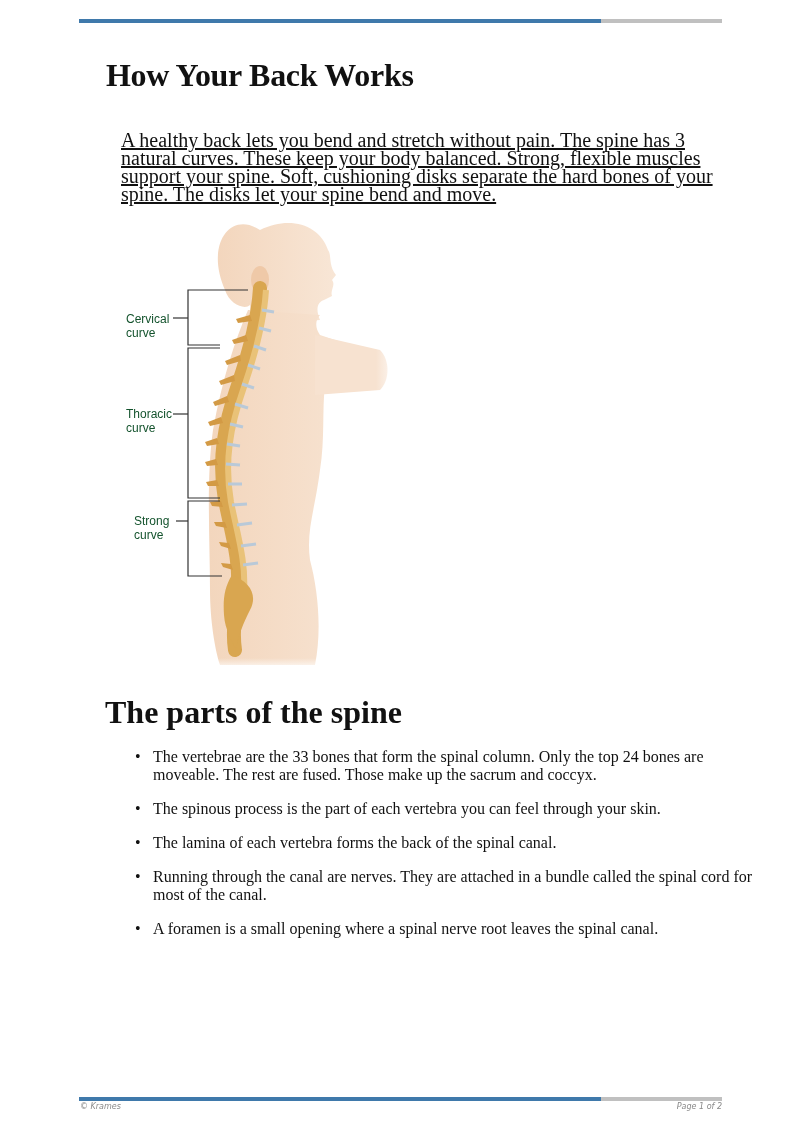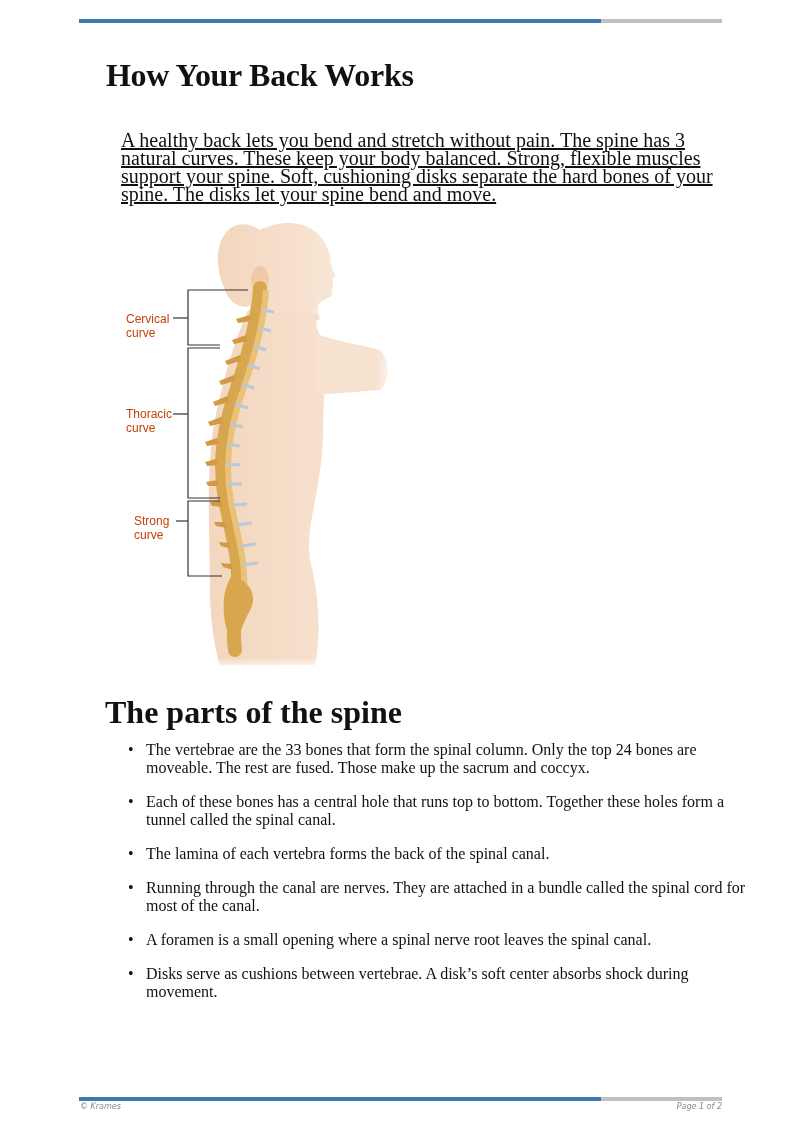--- a/index.html
+++ b/index.html
@@ -12,25 +12,25 @@
   .bar-bot-gray { left: 601px; top: 1097px; width: 121px; background: #c0c0c0; }
 
   h1.title { position: absolute; left: 105px; top: 56px; margin: 1px;
              font-size: 32px; font-weight: bold; letter-spacing: -0.3px; }
   p.intro { position: absolute; left: 105px; top: 115px; width: 600px; margin: 16px;
             font-size: 20px; line-height: 18px; text-decoration: underline; }
 
   .figure { position: absolute; left: 110px; top: 210px; width: 290px; height: 460px; }
   .figure svg { display: block; }
   .fig-label { position: absolute; font-family: "Liberation Sans", "DejaVu Sans", sans-serif;
-               font-size: 12px; line-height: 14px; color: #c2410c; }
+               font-size: 12px; line-height: 14px; color: #14532d; }
 
   h2.section { position: absolute; left: 105px; top: 694px; margin: 0;
                font-size: 32px; font-weight: bold; }
-  ul.bullets { position: absolute; left: 105px; top: 740px; width: 600px; margin: 1px;
+  ul.bullets { position: absolute; left: 105px; top: 740px; width: 600px; margin: 8px;
                padding: 0 0 0 40px; list-style: none; font-size: 16px; line-height: 18px; }
   ul.bullets li { position: relative; margin: 0 0 16px 0; }
   ul.bullets li::before { content: "•"; position: absolute; left: -18px; top: 0; }
 
   .footer { position: absolute; top: 1102px; font-family: "DejaVu Sans", sans-serif;
             font-size: 8px; font-style: italic; color: #888; }
   .footer-left { left: 80px; }
   .footer-right { right: 78px; font-style: italic; }
 </style>
 </head>
@@ -126,23 +126,22 @@
   </div>
   <div class="fig-label" style="left:24px; top:304px;">
     <div>Strong</div>
     <div>curve</div>
   </div>
 </div>
 
 <h2 class="section">The parts of the spine</h2>
 <ul class="bullets">
   <li>The vertebrae are the 33 bones that form the spinal column. Only the top 24 bones are moveable. The rest are fused. Those make up the sacrum and coccyx.</li>
-  <li>Each of these bones has a central hole that runs top to bottom. Together these holes form a tunnel called the spinal canal.</li>
+  <li>The spinous process is the part of each vertebra you can feel through your skin.</li>
   <li>The lamina of each vertebra forms the back of the spinal canal.</li>
   <li>Running through the canal are nerves. They are attached in a bundle called the spinal cord for most of the canal.</li>
   <li>A foramen is a small opening where a spinal nerve root leaves the spinal canal.</li>
-  <li>Disks serve as cushions between vertebrae. A disk’s soft center absorbs shock during movement.</li>
 </ul>
 
 <div class="bar bar-bot-blue"></div>
 <div class="bar bar-bot-gray"></div>
 <div class="footer footer-left">© Krames</div>
 <div class="footer footer-right">Page 1 of 2</div>
 
 </body></html>

